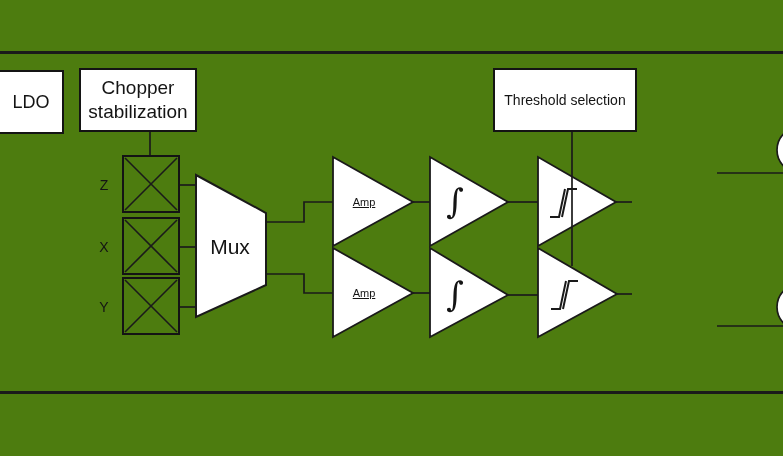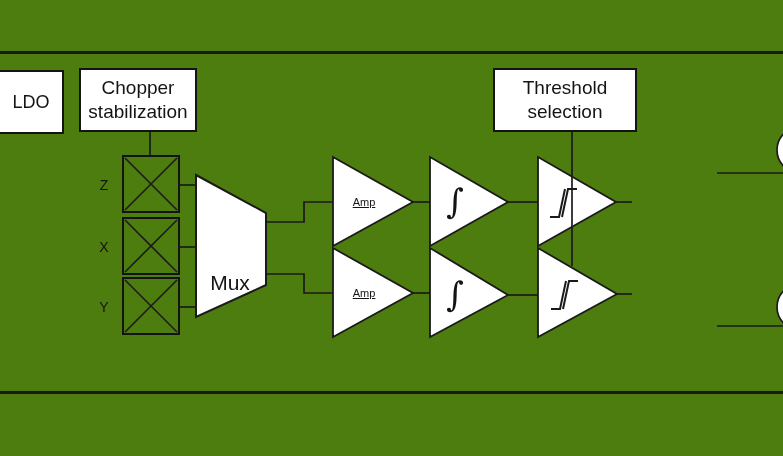--- a/index.html
+++ b/index.html
@@ -15,32 +15,32 @@
   .box{
     position:absolute;
     border:2.5px solid #141414;
     background:#ffffff;
     box-sizing:border-box;
     display:flex;align-items:center;justify-content:center;
     text-align:center;
   }
   .box-ldo{left:-2px;top:70px;width:66px;height:64px;font-size:18px;}
   .box-chopper{left:79px;top:68px;width:118px;height:64px;font-size:19px;line-height:24px;}
-  .box-threshold{left:493px;top:68px;width:144px;height:64px;font-size:19px;line-height:24px;}
+  .box-threshold{left:493px;top:68px;width:144px;height:64px;font-size:14px;line-height:24px;}
   .box-output{left:632px;top:163px;width:85px;height:174px;font-size:17px;line-height:23px;}
   .box-hall{left:122px;width:58px;height:58px;background:transparent;}
   .box-hall-z{top:155px;}
   .box-hall-x{top:217px;}
   .box-hall-y{top:277px;}
   .lbl{position:absolute;text-align:center;}
   .lbl-axis{width:20px;height:16px;font-size:14px;line-height:16px;}
   .lbl-z{left:94px;top:177px;}
   .lbl-x{left:94px;top:239px;}
   .lbl-y{left:94px;top:299px;}
-  .lbl-mux{left:198px;top:235px;width:64px;font-size:21px;margin-top:36px;}
+  .lbl-mux{left:198px;top:235px;width:64px;font-size:21px;}
   .lbl-amp{width:56px;font-size:11px;text-decoration:underline;}
   .lbl-amp-top{left:336px;top:196px;}
   .lbl-amp-bot{left:336px;top:287px;}
   .lbl-int{width:30px;font-size:34px;font-family:"DejaVu Serif", serif;line-height:40px;}
   .lbl-int-top{left:440px;top:181px;}
   .lbl-int-bot{left:440px;top:274px;}
 </style>
 </head>
 <body>
 

